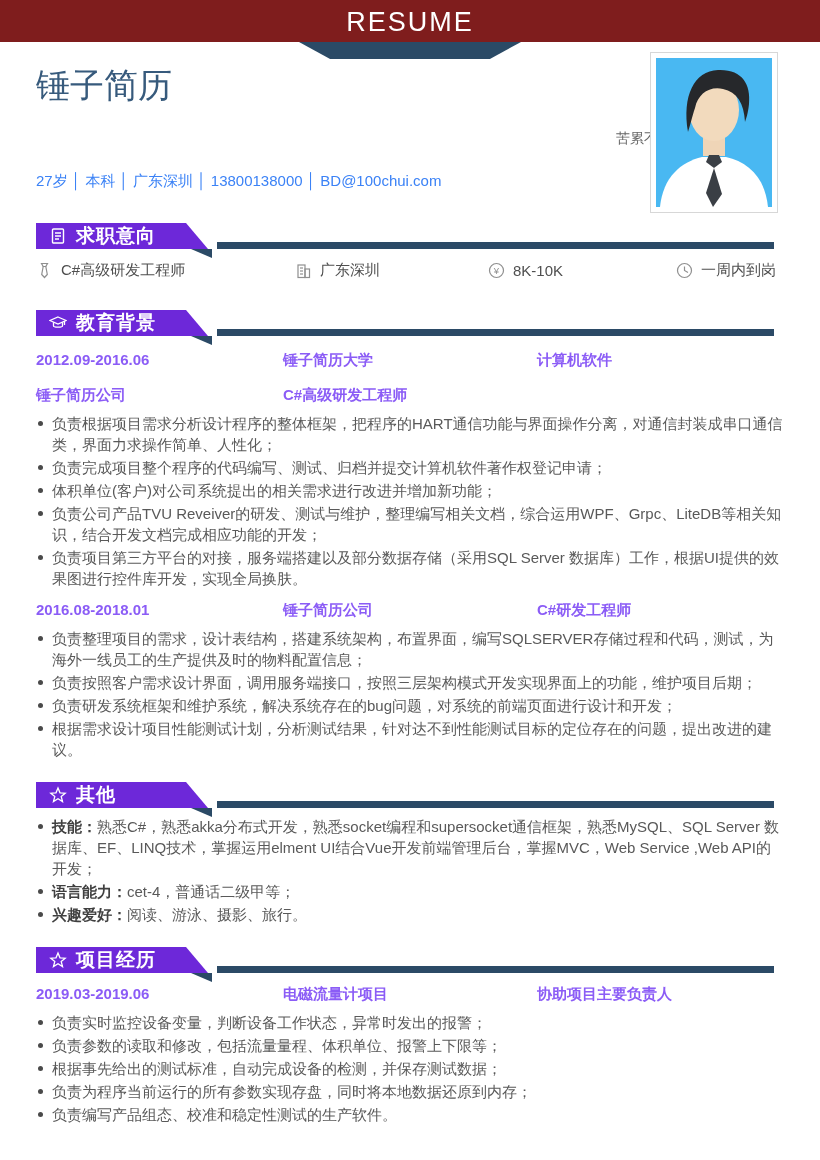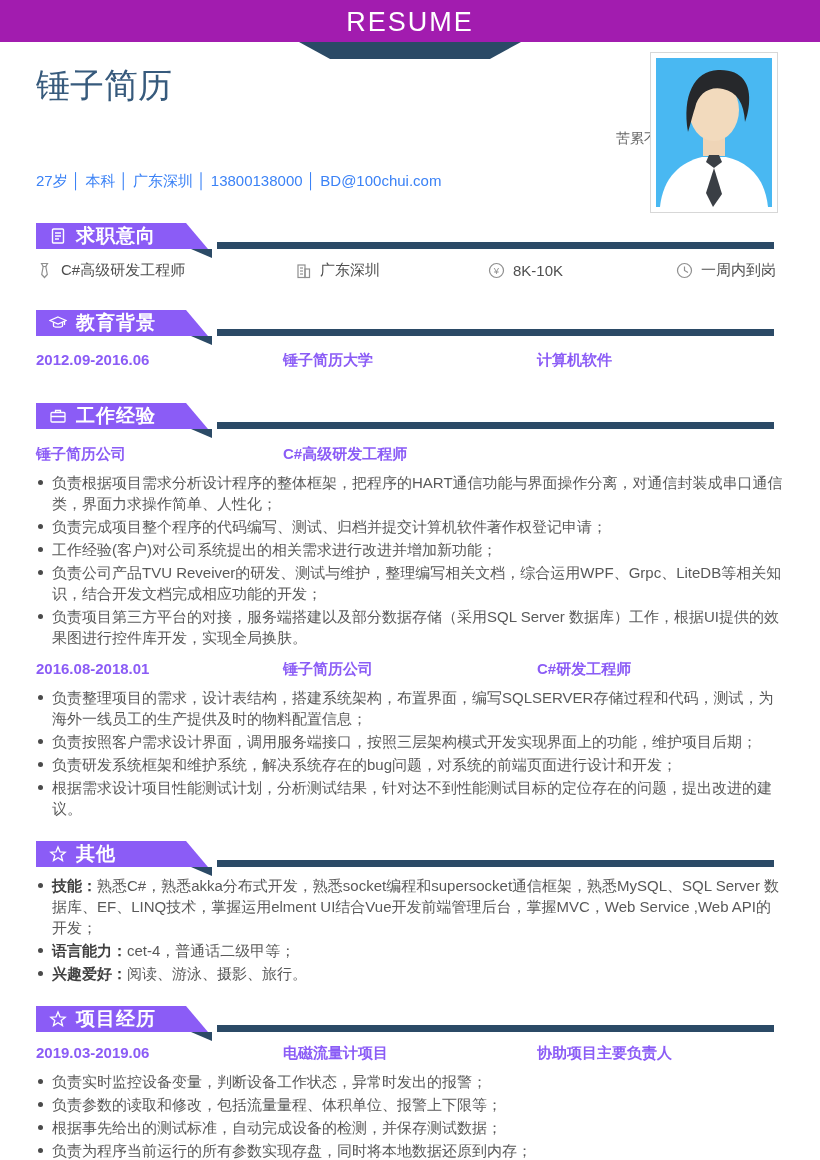--- a/index.html
+++ b/index.html
@@ -2,21 +2,21 @@
 <html><head>
 <meta charset="utf-8">
 <style>
   * { margin:0; padding:0; box-sizing:border-box; }
   html,body { background:#ffffff; }
   body {
     width:820px; height:1160px; margin:0 auto; position:relative; overflow:hidden;
     font-family:"Liberation Sans","DejaVu Sans",sans-serif; color:#595959;
   }
   
-  .topbar { position:relative; height:42px; background:#a21caf; }
+  .topbar { position:relative; height:42px; background:#7f1d1d; }
   .banner-title {
     position:absolute; left:0; top:7px; width:100%; text-align:center;
     color:#ffffff; font-size:27px; letter-spacing:2px; font-weight:400;
   }
   .trapezoid {
     position:absolute; left:50%; top:42px; transform:translateX(-50%);
     width:222px; height:17px; background:#2b4a66;
     clip-path:polygon(0 0,100% 0,86% 100%,14% 100%);
   }
   
@@ -25,21 +25,21 @@
   .motto { margin-top:26px; font-size:14px; color:#666666;text-align:right; }
   .contact { margin-top:24px; font-size:15px; color:#3b82f6; }
   .photo {
     position:absolute; top:52px; right:42px; width:128px; height:161px;
     background:#ffffff; border:1px solid #d7d7d7; padding:5px;
   }
   .photo svg { display:block; width:116px; height:149px; }
   
   .sec-head { position:relative; height:26px; }
   .sec-box {
-    position:absolute; left:0; top:0; width:172px; height:26px; background:#8b5cf6;
+    position:absolute; left:0; top:0; width:172px; height:26px; background:#6d28d9;
     clip-path:polygon(0 0,150px 0,172px 100%,0 100%);
     display:flex; align-items:center; gap:9px; padding-left:13px;
   }
   .sec-box .sec-title { color:#ffffff; font-size:19px; font-weight:700; letter-spacing:1px; }
   .sec-box svg { width:18px; height:18px; flex:0 0 auto; }
   .sec-tail {
     position:absolute; left:155px; top:26px; width:21px; height:9px; background:#2b4a66;
     clip-path:polygon(0 0,100% 0,100% 100%);
   }
   .sec-line { position:absolute; left:181px; right:10px; top:19px; height:7px; background:#2b4a66; }
@@ -156,41 +156,29 @@
     </div>
     <div class="sec-tail"></div>
     <div class="sec-line"></div>
   </div>
   <div class="row3 mt-row">
     <span>2012.09-2016.06</span>
     <span>锤子简历大学</span>
     <span>计算机软件</span>
   </div>
 
-  <div class="sec-head mt-sec3">
-    <div class="sec-box">
-      <svg viewBox="0 0 18 18" fill="none" stroke="#ffffff" stroke-width="1.3">
-        <rect x="2" y="5.5" width="14" height="9.5" rx="1"></rect>
-          <path d="M6.5,5.5 L6.5,3.5 L11.5,3.5 L11.5,5.5"></path>
-          <line x1="2" y1="9.5" x2="16" y2="9.5"></line>
-      </svg>
-      <span class="sec-title">工作经验</span>
-    </div>
-    <div class="sec-tail"></div>
-    <div class="sec-line"></div>
-  </div>
 
   <div class="row3 mt-row2">
     <span>锤子简历公司</span>
     <span>C#高级研发工程师</span>
   </div>
   <ul class="bullets">
     <li>负责根据项目需求分析设计程序的整体框架，把程序的HART通信功能与界面操作分离，对通信封装成串口通信类，界面力求操作简单、人性化；</li>
     <li>负责完成项目整个程序的代码编写、测试、归档并提交计算机软件著作权登记申请；</li>
-    <li>工作经验(客户)对公司系统提出的相关需求进行改进并增加新功能；</li>
+    <li>体积单位(客户)对公司系统提出的相关需求进行改进并增加新功能；</li>
     <li>负责公司产品TVU Reveiver的研发、测试与维护，整理编写相关文档，综合运用WPF、Grpc、LiteDB等相关知识，结合开发文档完成相应功能的开发；</li>
     <li>负责项目第三方平台的对接，服务端搭建以及部分数据存储（采用SQL Server 数据库）工作，根据UI提供的效果图进行控件库开发，实现全局换肤。</li>
   </ul>
 
   <div class="row3 mt-entry">
     <span>2016.08-2018.01</span>
     <span>锤子简历公司</span>
     <span>C#研发工程师</span>
   </div>
   <ul class="bullets">

